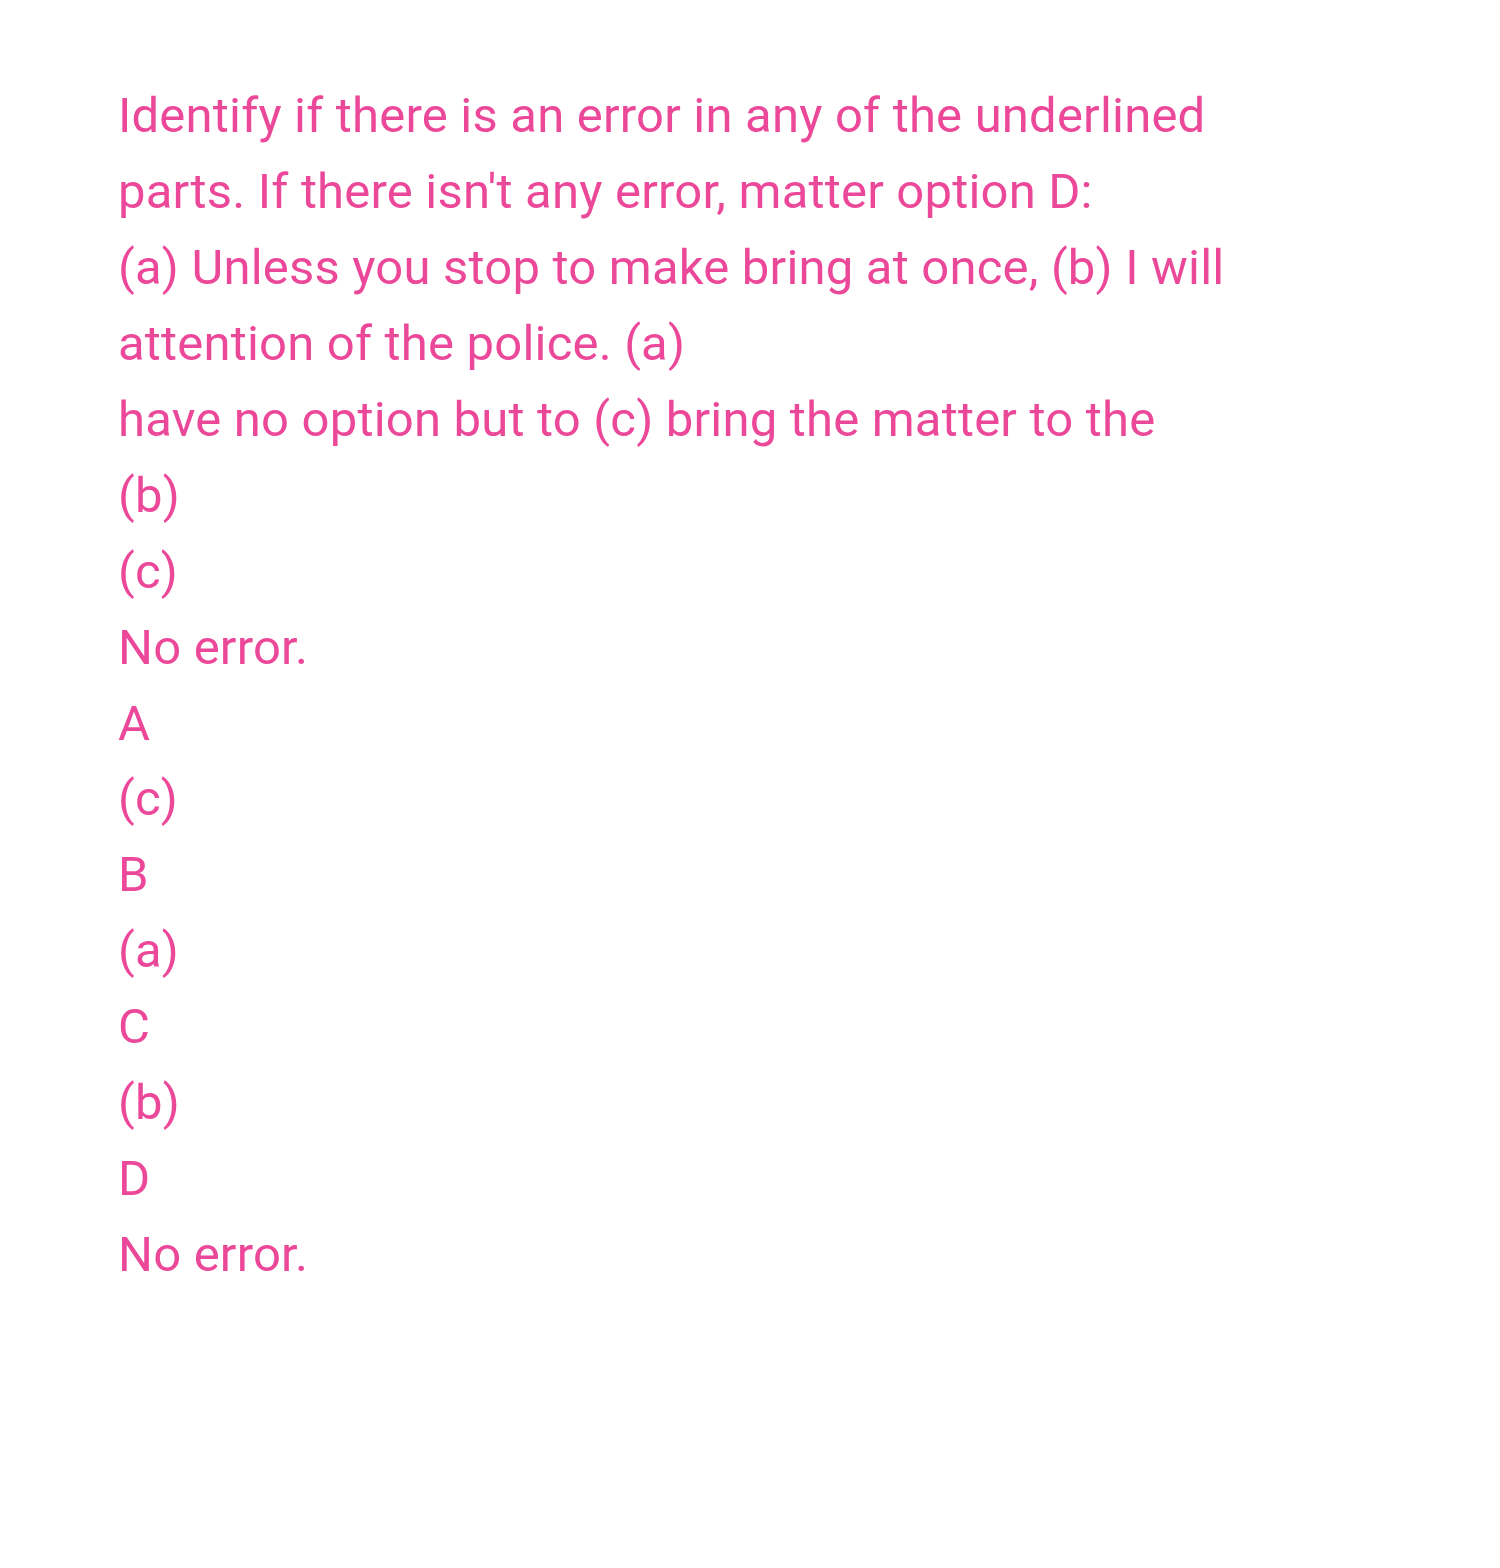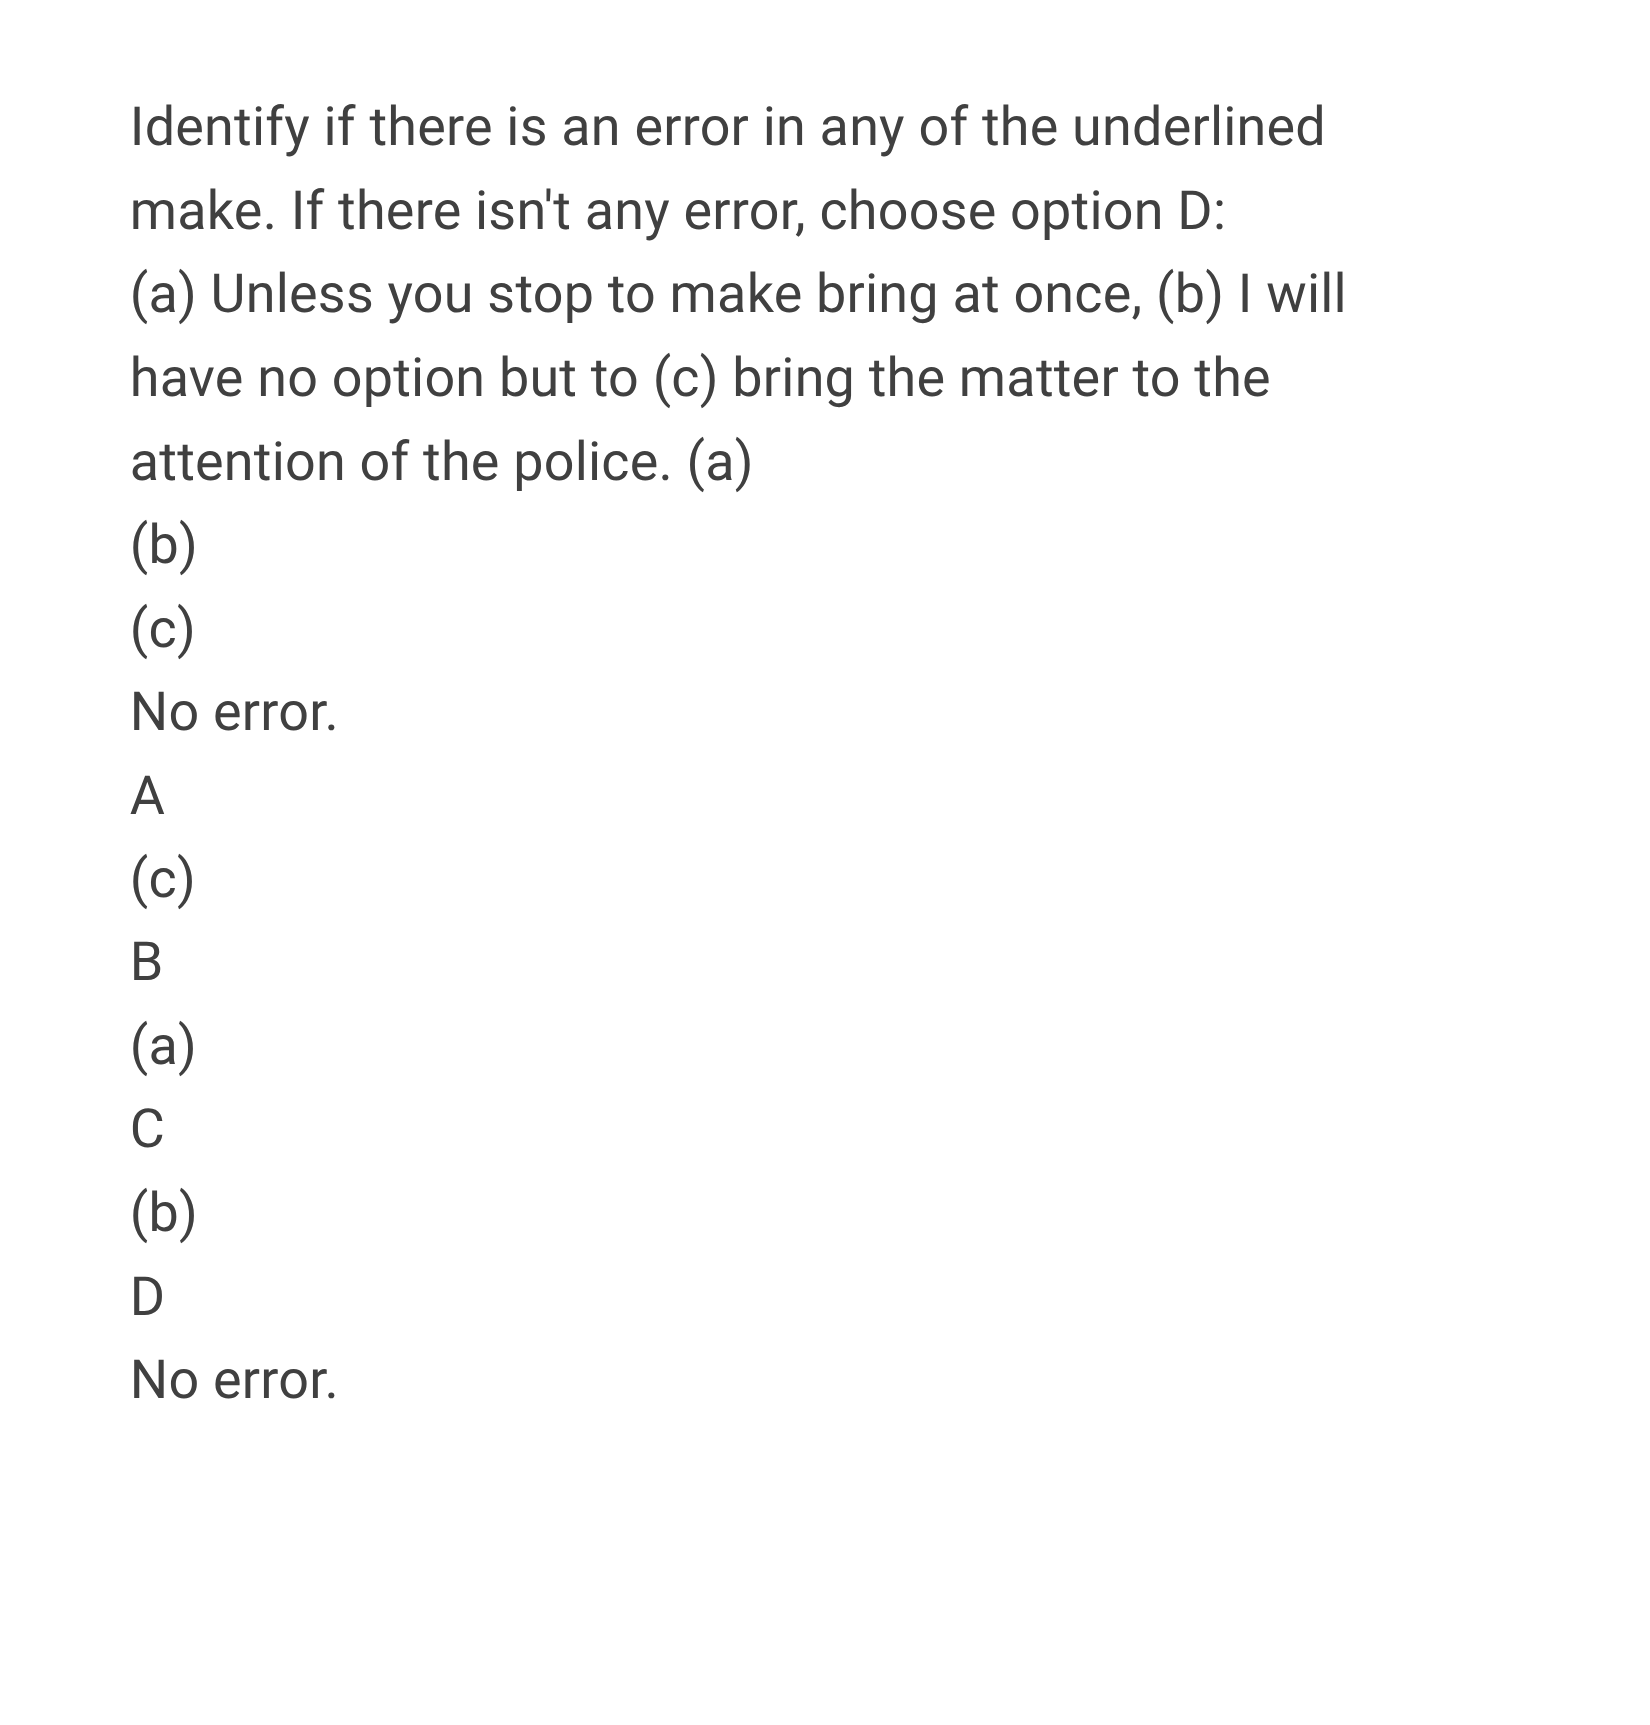--- a/index.html
+++ b/index.html
@@ -12,37 +12,37 @@
     height: 1568px;
     background: #ffffff;
     font-family: -apple-system, BlinkMacSystemFont, "Segoe UI", Roboto, Helvetica, Arial, sans-serif;
   }
   .container {
     padding: 78px 118px 0 118px;
   }
   .question-text {
     font-size: 49px;
     line-height: 1.55;
-    color: #404040;
+    color: #ec4899;
     letter-spacing: 0.2px;
   }
   .line {
     display: block;
   }
 </style>
 </head>
 <body>
 
 <div class="container">
   <div class="question-text">
     <span class="line">Identify if there is an error in any of the underlined</span>
-    <span class="line">make. If there isn't any error, choose option D:</span>
+    <span class="line">parts. If there isn't any error, matter option D:</span>
     <span class="line">(a) Unless you stop to make bring at once, (b) I will</span>
+    <span class="line">attention of the police. (a)</span>
     <span class="line">have no option but to (c) bring the matter to the</span>
-    <span class="line">attention of the police. (a)</span>
     <span class="line">(b)</span>
     <span class="line">(c)</span>
     <span class="line">No error.</span>
     <span class="line">A</span>
     <span class="line">(c)</span>
     <span class="line">B</span>
     <span class="line">(a)</span>
     <span class="line">C</span>
     <span class="line">(b)</span>
     <span class="line">D</span>

